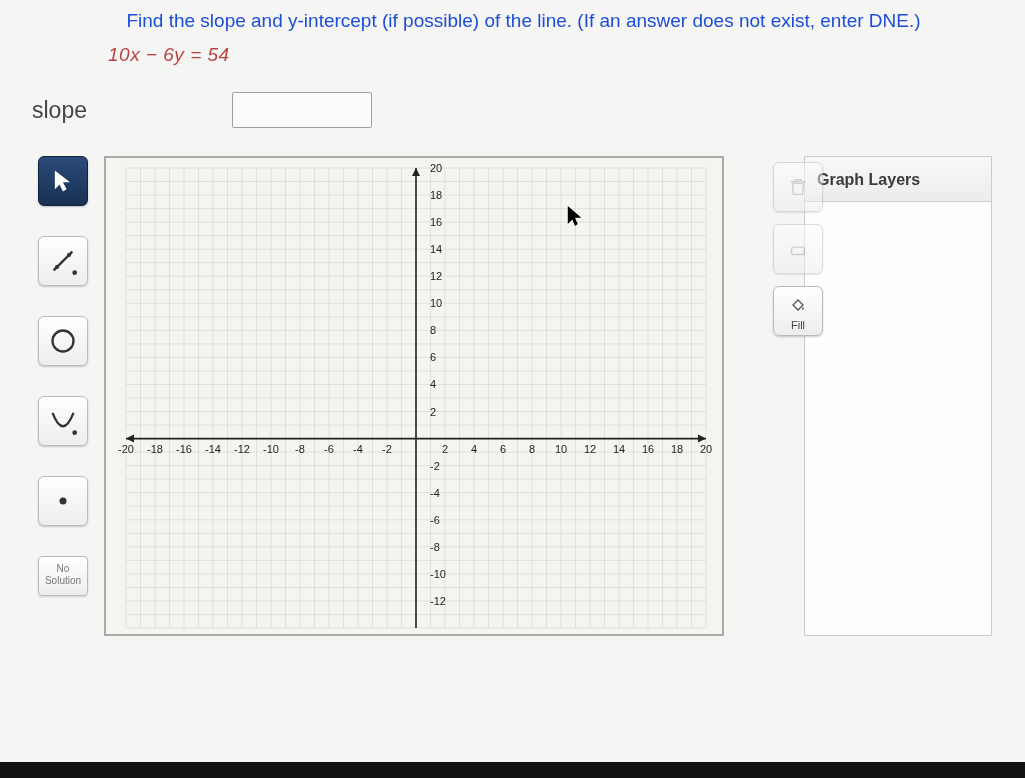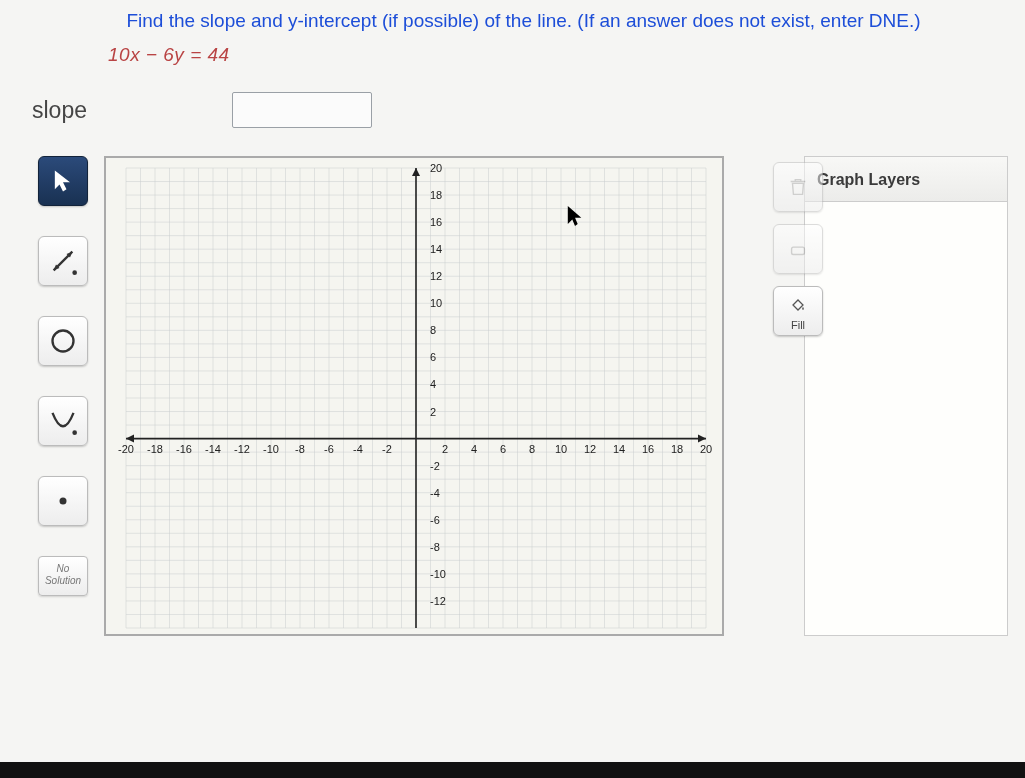--- a/index.html
+++ b/index.html
@@ -67,21 +67,20 @@
   .graph-area {
     display: flex;
     padding-left: 16px;
     gap: 14px;
   }
   .tool-col {
     display: flex;
     flex-direction: column;
     gap: 30px;
     width: 52px;
-    font-style: italic;
   }
   .tool-btn {
     width: 50px;
     height: 50px;
     border: 1px solid #bbb;
     border-radius: 6px;
     background: linear-gradient(#ffffff,#ededed);
     display: flex;
     align-items: center;
     justify-content: center;
@@ -139,21 +138,21 @@
   .right-btn.disabled { opacity: 0.5; cursor: default; }
   .fill-label {
     position: absolute;
     bottom: 4px;
     font-size: 11px;
     color: #444;
   }
   .layers-panel {
     border: 1px solid #ccc;
     background: #fefefc;
-    width: 204px;
+    width: 188px;
     padding: 0;
   }
   .layers-header {
     font-size: 16px;
     font-weight: bold;
     padding: 14px 12px 12px;
     border-bottom: 1px solid #ccc;
     background: linear-gradient(#f8f8f6,#ececea);
   }
   .layers-body {
@@ -176,21 +175,21 @@
     left: 0; right: 0; bottom: 0;
     height: 16px;
     background: #111;
   }
 </style>
 </head>
 <body>
 
 <div class="page">
   <div class="question-text">Find the slope and y-intercept (if possible) of the line. (If an answer does not exist, enter DNE.)</div>
-  <div class="equation">10x − 6y = 44</div>
+  <div class="equation">10x − 6y = 54</div>
 
   <div class="var-row">
     <div class="label">slope</div>
     <input class="input-box" value="" style="">
   </div>
 
 
 
   <div class="graph-area">
 

